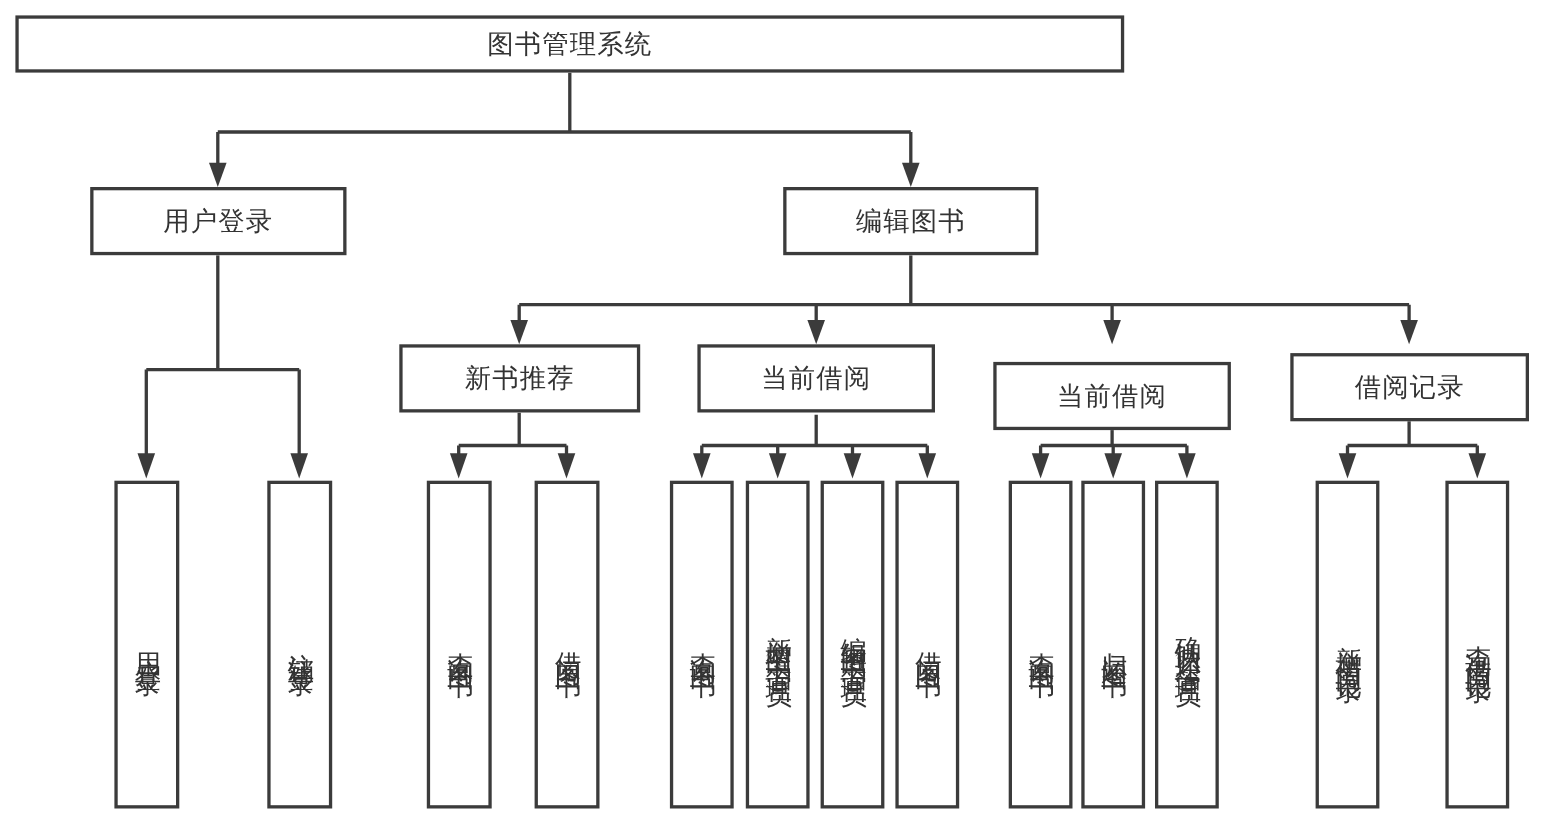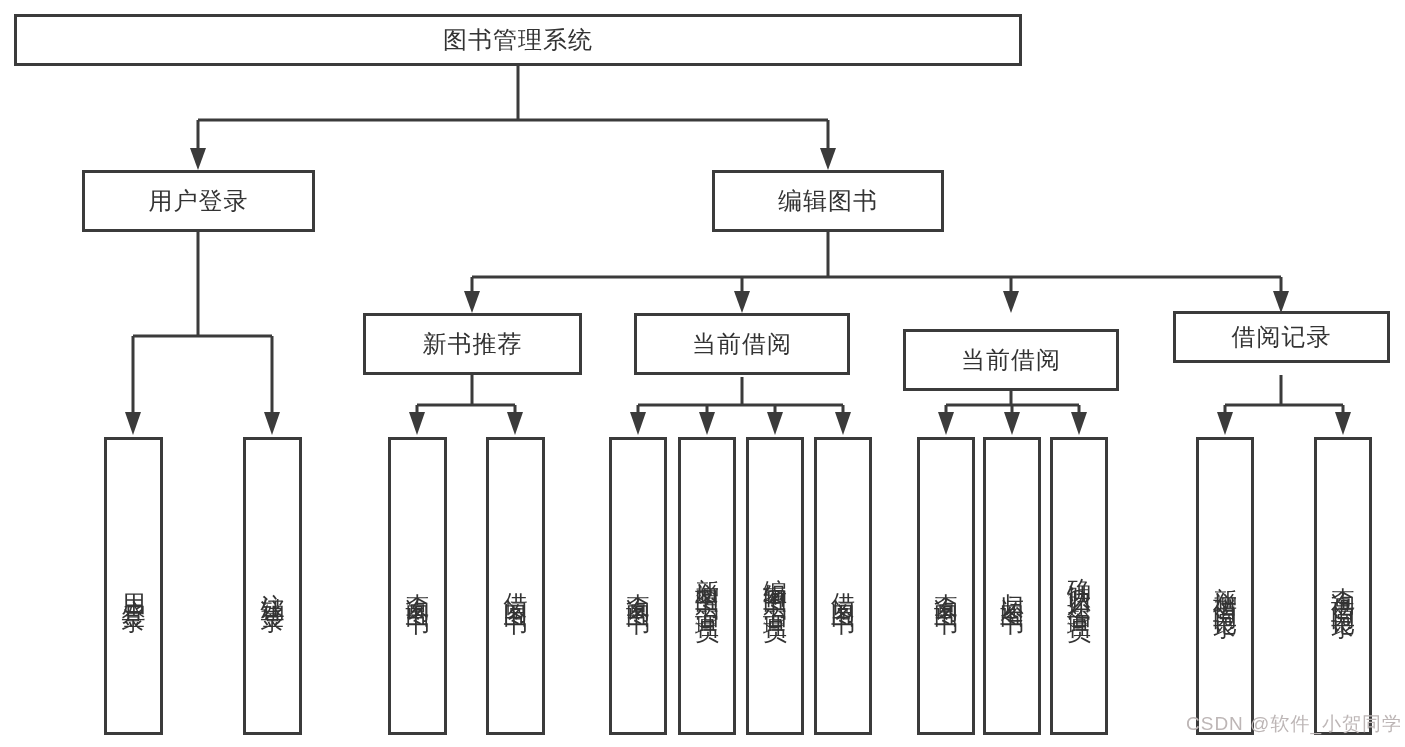--- a/index.html
+++ b/index.html
@@ -99,21 +99,21 @@
 
   <div class="node" style="left:363px;top:313px;width:219px;height:62px">
     <span>新书推荐</span>
   </div>
   <div class="node" style="left:634px;top:313px;width:216px;height:62px">
     <span>当前借阅</span>
   </div>
   <div class="node" style="left:903px;top:329px;width:216px;height:62px">
     <span>当前借阅</span>
   </div>
-  <div class="node" style="left:1173px;top:311px;width:217px;height:52px">
+  <div class="node" style="left:1173px;top:321px;width:217px;height:62px">
     <span>借阅记录</span>
   </div>
 
   <div class="node leaf" style="left:104px;top:437px;width:59px;height:298px">
     <span>用户登录</span>
   </div>
   <div class="node leaf" style="left:243px;top:437px;width:59px;height:298px">
     <span>注销登录</span>
   </div>
 
@@ -147,15 +147,14 @@
     <span>确认归还（管理员）</span>
   </div>
 
   <div class="node leaf" style="left:1196px;top:437px;width:58px;height:298px">
     <span>新增借阅记录</span>
   </div>
   <div class="node leaf" style="left:1314px;top:437px;width:58px;height:298px">
     <span>查询借阅记录</span>
   </div>
 
-  <div id="watermark">CSDN @软件_小贺同学</div>
 
 </div>
 
 </body></html>

